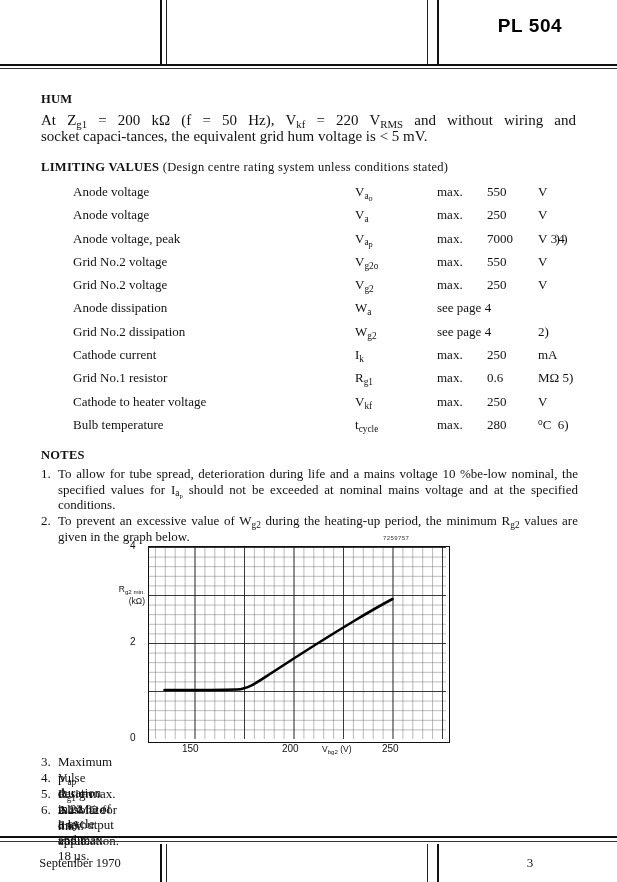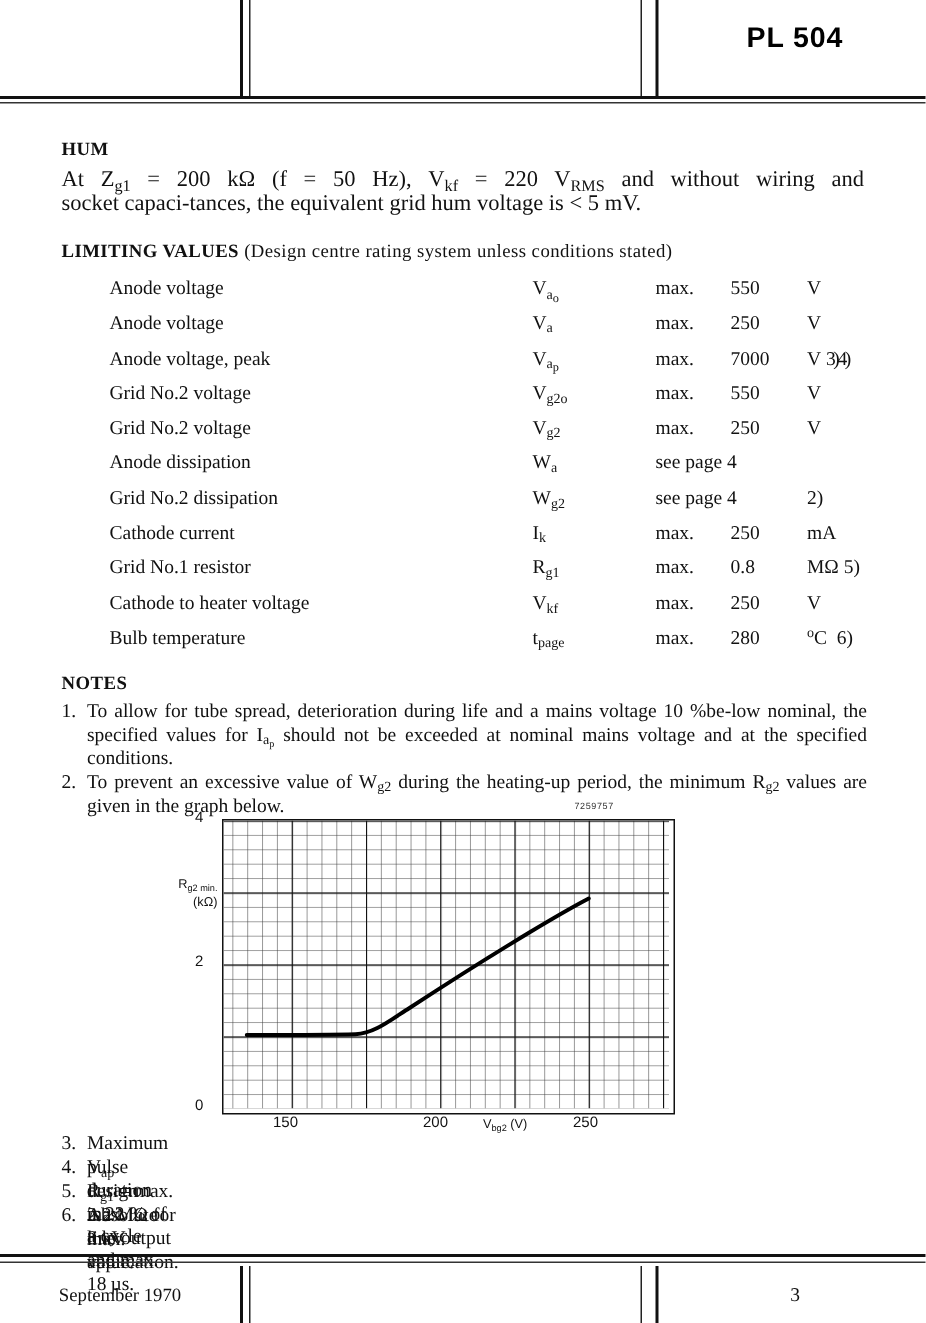--- a/index.html
+++ b/index.html
@@ -183,35 +183,35 @@
         <span class="c-sym">I<sub>k</sub></span>
         <span class="c-max">max.</span>
         <span class="c-val">250</span>
         <span class="c-unit">mA</span>
       </div>
 
       <div class="row">
         <span class="c-name">Grid No.1 resistor</span>
         <span class="c-sym">R<sub>g1</sub></span>
         <span class="c-max">max.</span>
-        <span class="c-val">0.8</span>
+        <span class="c-val">0.6</span>
         <span class="c-unit">MΩ&nbsp;<span>5)</span></span>
       </div>
 
       <div class="row">
         <span class="c-name">Cathode to heater voltage</span>
         <span class="c-sym">V<sub>kf</sub></span>
         <span class="c-max">max.</span>
         <span class="c-val">250</span>
         <span class="c-unit">V</span>
       </div>
 
       <div class="row">
         <span class="c-name">Bulb temperature</span>
-        <span class="c-sym">t<sub>page</sub></span>
+        <span class="c-sym">t<sub>cycle</sub></span>
         <span class="c-max">max.</span>
         <span class="c-val">280</span>
         <span class="c-unit"><sup>o</sup>C&nbsp;&nbsp;<span>6)</span></span>
       </div>
 
     </div>
 
     <div class="sec-head notes-head">NOTES</div>
 
     <div class="note n1">

